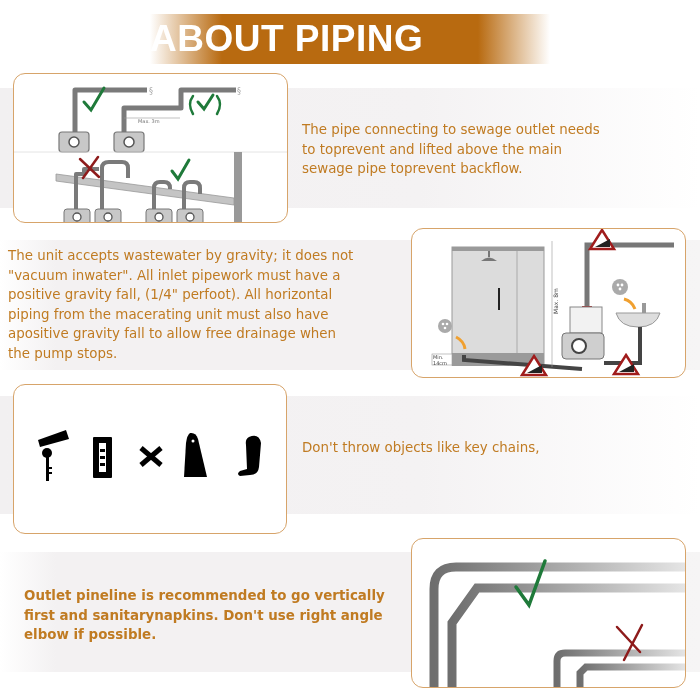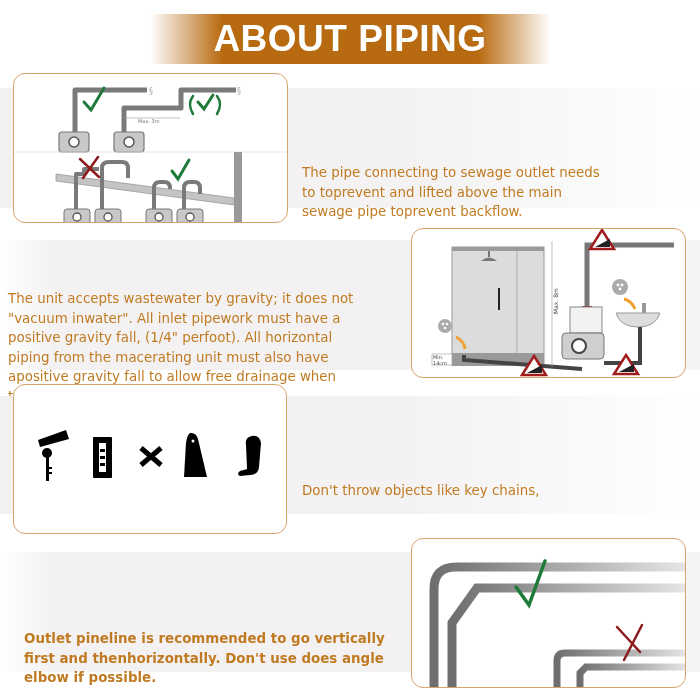--- a/index.html
+++ b/index.html
@@ -2,40 +2,40 @@
 <html><head>
   <meta charset="utf-8">
   <style>
     * { box-sizing: border-box; margin: 0; padding: 0; }
     html, body { width: 700px; height: 700px; background: #ffffff; overflow: hidden; }
     body { position: relative; font-family: "Liberation Sans", sans-serif; }
 
     .title-bar {
       position: absolute; left: 150px; top: 14px; width: 400px; height: 50px;
       background: linear-gradient(90deg, rgba(184,106,16,0) 0%, #b86a10 18%, #b86a10 82%, rgba(184,106,16,0) 100%);
-      display: flex; align-items: center; justify-content: center;
+      display: flex; align-items: center; justify-content: flex-start;
     }
     .title-text {
       color: #ffffff; font-family: "Liberation Sans", sans-serif; font-weight: bold;
       font-size: 37px; letter-spacing: 0.5px;
     }
 
     .band {
       position: absolute; left: 0; width: 700px;
       background: linear-gradient(90deg, #f2f0f1 0%, #f4f2f3 60%, #ffffff 100%);
     }
     .band.left-fade { background: linear-gradient(90deg, #ffffff 0%, #f3f1f2 8%, #f3f1f2 70%, #f6f5f5 100%); }
 
     .card {
       position: absolute; background: #ffffff; border: 1.5px solid #d7a46a; border-radius: 12px;
       overflow: hidden;
     }
     .desc {
       position: absolute; color: #c07b22; font-family: "DejaVu Sans", sans-serif;
-      font-size: 13.4px; line-height: 19.5px; margin-top: 43px;
+      font-size: 13.4px; line-height: 19.5px;
     }
     svg { display: block; }
   </style>
 </head>
 <body>
 
 <div class="title-bar">
   <span class="title-text">ABOUT PIPING</span>
 </div>
 
@@ -209,21 +209,21 @@
     </g>
   </svg>
 </div>
 <div class="desc" style="left:302px;top:438px;">
   <div>Don't throw objects like key chains,</div>
 </div>
 
 <div class="band left-fade" style="top:552px;height:120px;"></div>
 <div class="desc" style="left:24px;top:586px;font-weight:bold;">
   <div>Outlet pineline is recommended to go vertically</div>
-  <div>first and thenhorizontally. Don't use does angle</div>
+  <div>first and sanitarynapkins. Don't use right angle</div>
   <div>elbow if possible.</div>
 </div>
 <div class="card" style="left:411px;top:538px;width:275px;height:150px;">
   <svg width="275" height="150" viewBox="0 0 275 150">
     <defs>
       <linearGradient id="pipeg" x1="0" x2="1" y1="0" y2="0">
         <stop offset="0" stop-color="#6e6e6e"></stop>
         <stop offset="1" stop-color="#e6e6e6"></stop>
       </linearGradient>
     </defs>

